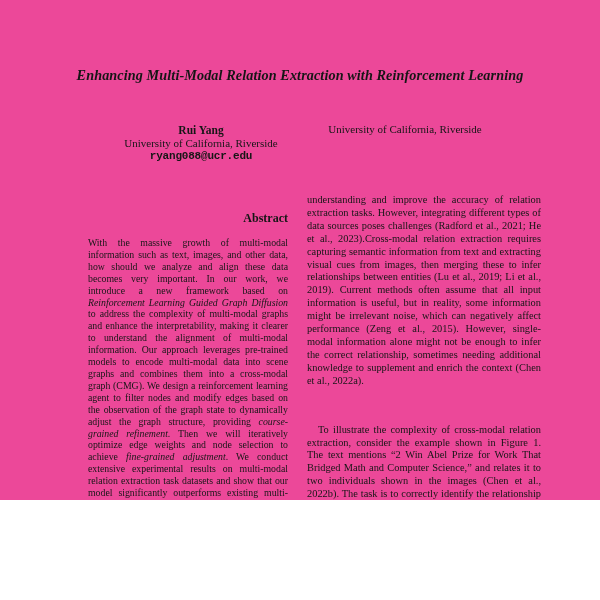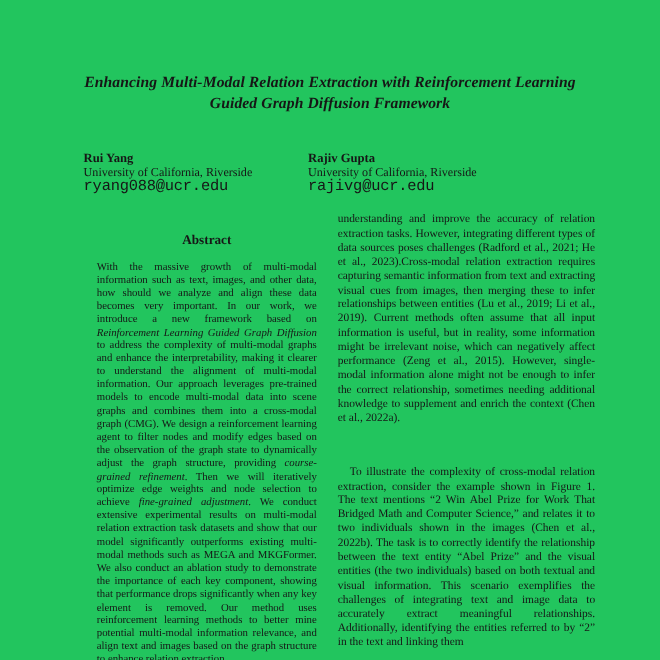--- a/index.html
+++ b/index.html
@@ -3,72 +3,74 @@
 <meta charset="utf-8">
 <style>
   html, body {
     margin: 0;
     padding: 0;
     background: #ffffff;
   }
   .page {
     position: relative;
     width: 600px;
-    height: 600px;
-    background: #22c55e;
+    height: 500px;
+    background: #ec4899;
     overflow: hidden;
     color: #161616;
     font-family: "Liberation Serif", "DejaVu Serif", serif;
     -webkit-font-smoothing: antialiased;
   }
   .title {
     position: absolute;
     top: 66px;
     left: 50%;
     transform: translateX(-50%);
     width: 490px;
     text-align: center;
     font-weight: bold;
     font-style: italic;
     font-size: 14.2px;
     line-height: 18.5px;
     letter-spacing: 0.1px;
   }
   .author {
     position: absolute;
-    top: 137px;
+    top: 123px;
     width: 250px;
+    text-align: center;
   }
   .author-1 { left: 76px; }
   .author-2 { left: 280px; }
   .author .name {
     font-weight: bold;
     font-size: 11.5px;
     line-height: 14px;
   }
   .author .affil {
     font-size: 11px;
     line-height: 13px;
   }
   .author .email {
     font-family: "Liberation Mono", "DejaVu Sans Mono", monospace;
-    font-size: 14px;
+    font-size: 11px;
     line-height: 13px;
     letter-spacing: -0.2px;
+    font-weight: bold;
   }
   .col-left {
     position: absolute;
     top: 211px;
     left: 75px;
     width: 220px;
   }
   .abstract-heading {
     width: 200px;
     margin-left: 13px;
-    text-align: center;
+    text-align: right;
     font-weight: bold;
     font-size: 12px;
     margin-bottom: 11px;
   }
   .abstract-text {
     margin: 0 7px 0 13px;
     width: 200px;
     box-sizing: border-box;
     text-align: justify;
     font-size: 9.8px;
@@ -92,33 +94,30 @@
     margin-top: 36px;
   }
 </style>
 </head>
 <body>
 
 <div class="page">
 
   <div class="title">
     <div>Enhancing Multi-Modal Relation Extraction with Reinforcement Learning</div>
-    <div>Guided Graph Diffusion Framework</div>
   </div>
 
   <div class="author author-1">
     <div class="name">Rui Yang</div>
     <div class="affil">University of California, Riverside</div>
     <div class="email">ryang088@ucr.edu</div>
   </div>
 
   <div class="author author-2">
-    <div class="name">Rajiv Gupta</div>
     <div class="affil">University of California, Riverside</div>
-    <div class="email">rajivg@ucr.edu</div>
   </div>
 
   <div class="col-left">
     <div class="abstract-heading">Abstract</div>
     <div class="abstract-text"><span>With the massive growth of multi-modal information such as text, images, and other data, how should we analyze and align these data becomes very important. In our work, we introduce a new framework based on </span><span class="em">Reinforcement Learning Guided Graph Diffusion</span><span> to address the complexity of multi-modal graphs and enhance the interpretability, making it clearer to understand the alignment of multi-modal information. Our approach leverages pre-trained models to encode multi-modal data into scene graphs and combines them into a cross-modal graph (CMG). We design a reinforcement learning agent to filter nodes and modify edges based on the observation of the graph state to dynamically adjust the graph structure, providing </span><span class="em">course-grained refinement</span><span>.  Then we will iteratively optimize edge weights and node selection to achieve </span><span class="em">fine-grained adjustment</span><span>. We conduct extensive experimental results on multi-modal relation extraction task datasets and show that our model significantly outperforms existing multi-modal methods such as MEGA and MKGFormer.  We also conduct an ablation study to demonstrate the importance of each key component, showing that performance drops significantly when any key element is removed.  Our method uses reinforcement learning methods to better mine potential multi-modal information relevance, and align text and images based on the graph structure to enhance relation extraction.</span></div>
   </div>
 
   <div class="col-right">
     <p>understanding and improve the accuracy of relation extraction tasks.  However, integrating different types of data sources poses challenges (Radford et al., 2021; He et al., 2023).Cross-modal relation extraction requires capturing semantic information from text and extracting visual cues from images, then merging these to infer relationships between entities (Lu et al., 2019; Li et al., 2019).  Current methods often assume that all input information is useful, but in reality, some information might be irrelevant noise, which can negatively affect performance (Zeng et al., 2015). However, single-modal information alone might not be enough to infer the correct relationship, sometimes needing additional knowledge to supplement and enrich the context (Chen et al., 2022a).</p>
     <p class="indent">To illustrate the complexity of cross-modal relation extraction, consider the example shown in Figure 1.  The text mentions “2 Win Abel Prize for Work That Bridged Math and Computer Science,” and relates it to two individuals shown in the images (Chen et al., 2022b).  The task is to correctly identify the relationship between the text entity “Abel Prize” and the visual entities (the two individuals) based on both textual and visual information. This scenario exemplifies the challenges of integrating text and image data to accurately extract meaningful relationships. Additionally, identifying the entities referred to by “2” in the text and linking them</p>

